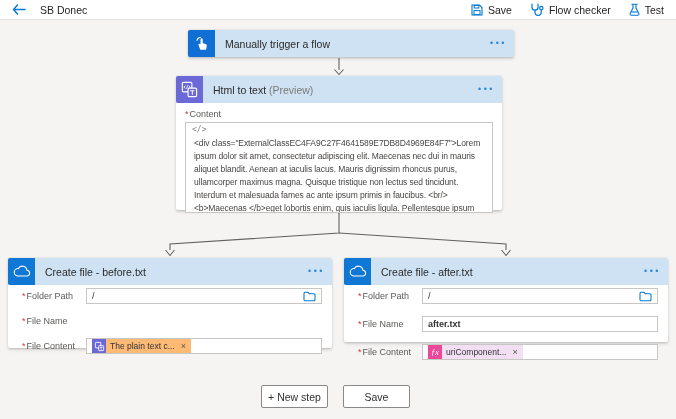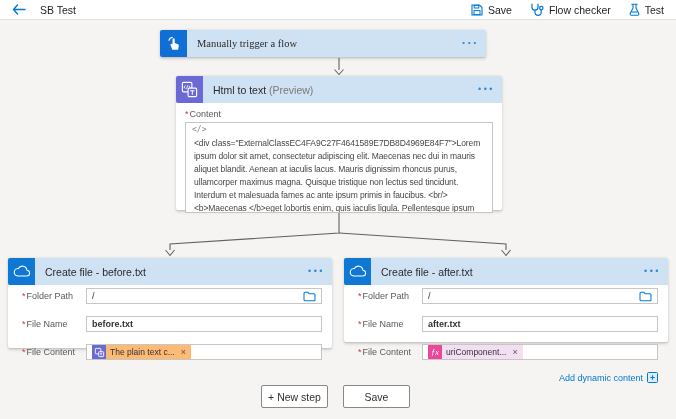--- a/index.html
+++ b/index.html
@@ -79,21 +79,21 @@
 </style>
 </head>
 <body>
 
 <div class="topbar">
   <span class="back">
     <svg width="14" height="11" viewBox="0 0 14 11">
         <path d="M5.5 1 L1.5 5.5 L5.5 10 M1.5 5.5 H13" stroke="#0078d4" stroke-width="1.4" fill="none" stroke-linecap="round" stroke-linejoin="round"></path>
       </svg>
   </span>
-  <span class="flow-title">SB Test</span>
+  <span class="flow-title">SB Donec</span>
   <span class="actions">
     <span class="tb-action">
       <svg width="12" height="12" viewBox="0 0 12 12">
           <path d="M1 1 h7.5 L11 3.5 V11 H1 Z" fill="none" stroke="#0078d4" stroke-width="1.1"></path>
           <rect x="3.2" y="1.4" width="4.6" height="2.6" fill="none" stroke="#0078d4" stroke-width="1"></rect>
           <rect x="3" y="6.6" width="6" height="4" fill="none" stroke="#0078d4" stroke-width="1"></rect>
         </svg>
       <span>Save</span>
     </span>
     <span class="tb-action">
@@ -119,21 +119,21 @@
   <g stroke="#616161" stroke-width="1.1" fill="none">
     <path d="M339 58 V 70"></path>
     <path d="M334.5 69.5 L339 74.5 L343.5 69.5" stroke-linejoin="round"></path>
     <path d="M339 210 V 233 L170 244 V 250"></path>
     <path d="M339 233 L506 244 V 250"></path>
     <path d="M165.5 250 L170 255.5 L174.5 250" stroke-linejoin="round"></path>
     <path d="M501.5 250 L506 255.5 L510.5 250" stroke-linejoin="round"></path>
   </g>
 </svg>
 
-<div class="card" style="top:30px; left:160px; width:326px; height:27px;font-family:Liberation Serif, serif;">
+<div class="card" style="top:30px; left:188px; width:326px; height:27px;">
   <div class="card-header">
     <span class="card-icon icon-trigger">
       <svg width="15" height="16" viewBox="0 0 15 16">
           <path d="M3 4.2 A4.3 4.3 0 0 1 6.2 1.3" stroke="#fff" stroke-width="1.2" fill="none" stroke-linecap="round"></path>
           <path d="M6.3 13.8 L4.6 9.3 q-.5-1.3.6-1.6 q.8-.2 1.3.7 V3.5 q0-1.2 1.1-1.2 q1.1 0 1.1 1.2 v3.6 l3.2 1.1 q1.1.4.9 1.6 l-.7 4" fill="#fff"></path>
         </svg>
     </span>
     <span class="card-title">Manually trigger a flow</span>
     <span class="menu-dots">•••</span>
   </div>
@@ -178,23 +178,20 @@
         <span>/</span>
         <span class="folder-btn">
           <svg width="13" height="11" viewBox="0 0 13 11">
               <path d="M1 2.3 a1 1 0 0 1 1-1 h3 l1.2 1.5 H11 a1 1 0 0 1 1 1 v4.9 a1 1 0 0 1-1 1 H2 a1 1 0 0 1-1-1 Z" fill="none" stroke="#0078d4" stroke-width="1.05"></path>
             </svg>
         </span>
       </span>
     </div>
     <div class="field-row">
       <span class="field-label"><span class="req">*</span><span>File Name</span></span>
-      <span class="field-input">
-          <span class="fname">before.txt</span>
-        </span>
     </div>
     <div class="field-row">
       <span class="field-label"><span class="req">*</span><span>File Content</span></span>
       <span class="field-input">
         <span class="chip chip-blue">
           <span class="chip-icon html">
             <svg width="11" height="11" viewBox="0 0 20 20">
                 <rect x="2.5" y="2.5" width="10" height="10" rx="1.2" fill="none" stroke="#fff" stroke-width="1.6"></rect>
                 <rect x="8.5" y="8.5" width="9" height="9" rx="1.2" fill="#6b69d6" stroke="#fff" stroke-width="1.6"></rect>
                 <path d="M10.8 11.5 h4.4 M13 11.5 v4" stroke="#fff" stroke-width="1.4"></path>
@@ -239,24 +236,17 @@
     <div class="field-row">
       <span class="field-label"><span class="req">*</span><span>File Content</span></span>
       <span class="field-input">
         <span class="chip chip-pink">
           <span class="chip-icon fx">ƒx</span>
           <span>uriComponent...</span>
           <span class="chip-close">×</span>
         </span>
       </span>
     </div>
-    <div class="add-dynamic">
-      <span>Add dynamic content</span>
-      <svg width="11" height="11" viewBox="0 0 11 11">
-          <rect x="0.5" y="0.5" width="10" height="10" rx="1" fill="#deecf9" stroke="#0078d4"></rect>
-          <path d="M5.5 3.2 V7.8 M3.2 5.5 H7.8" stroke="#0078d4" stroke-width="1.1"></path>
-        </svg>
-    </div>
   </div>
 </div>
 
 <button class="foot-btn" style="left:261px; width:67px;">+ New step</button>
 <button class="foot-btn" style="left:343px; width:67px;">Save</button>
 
 </body></html>

